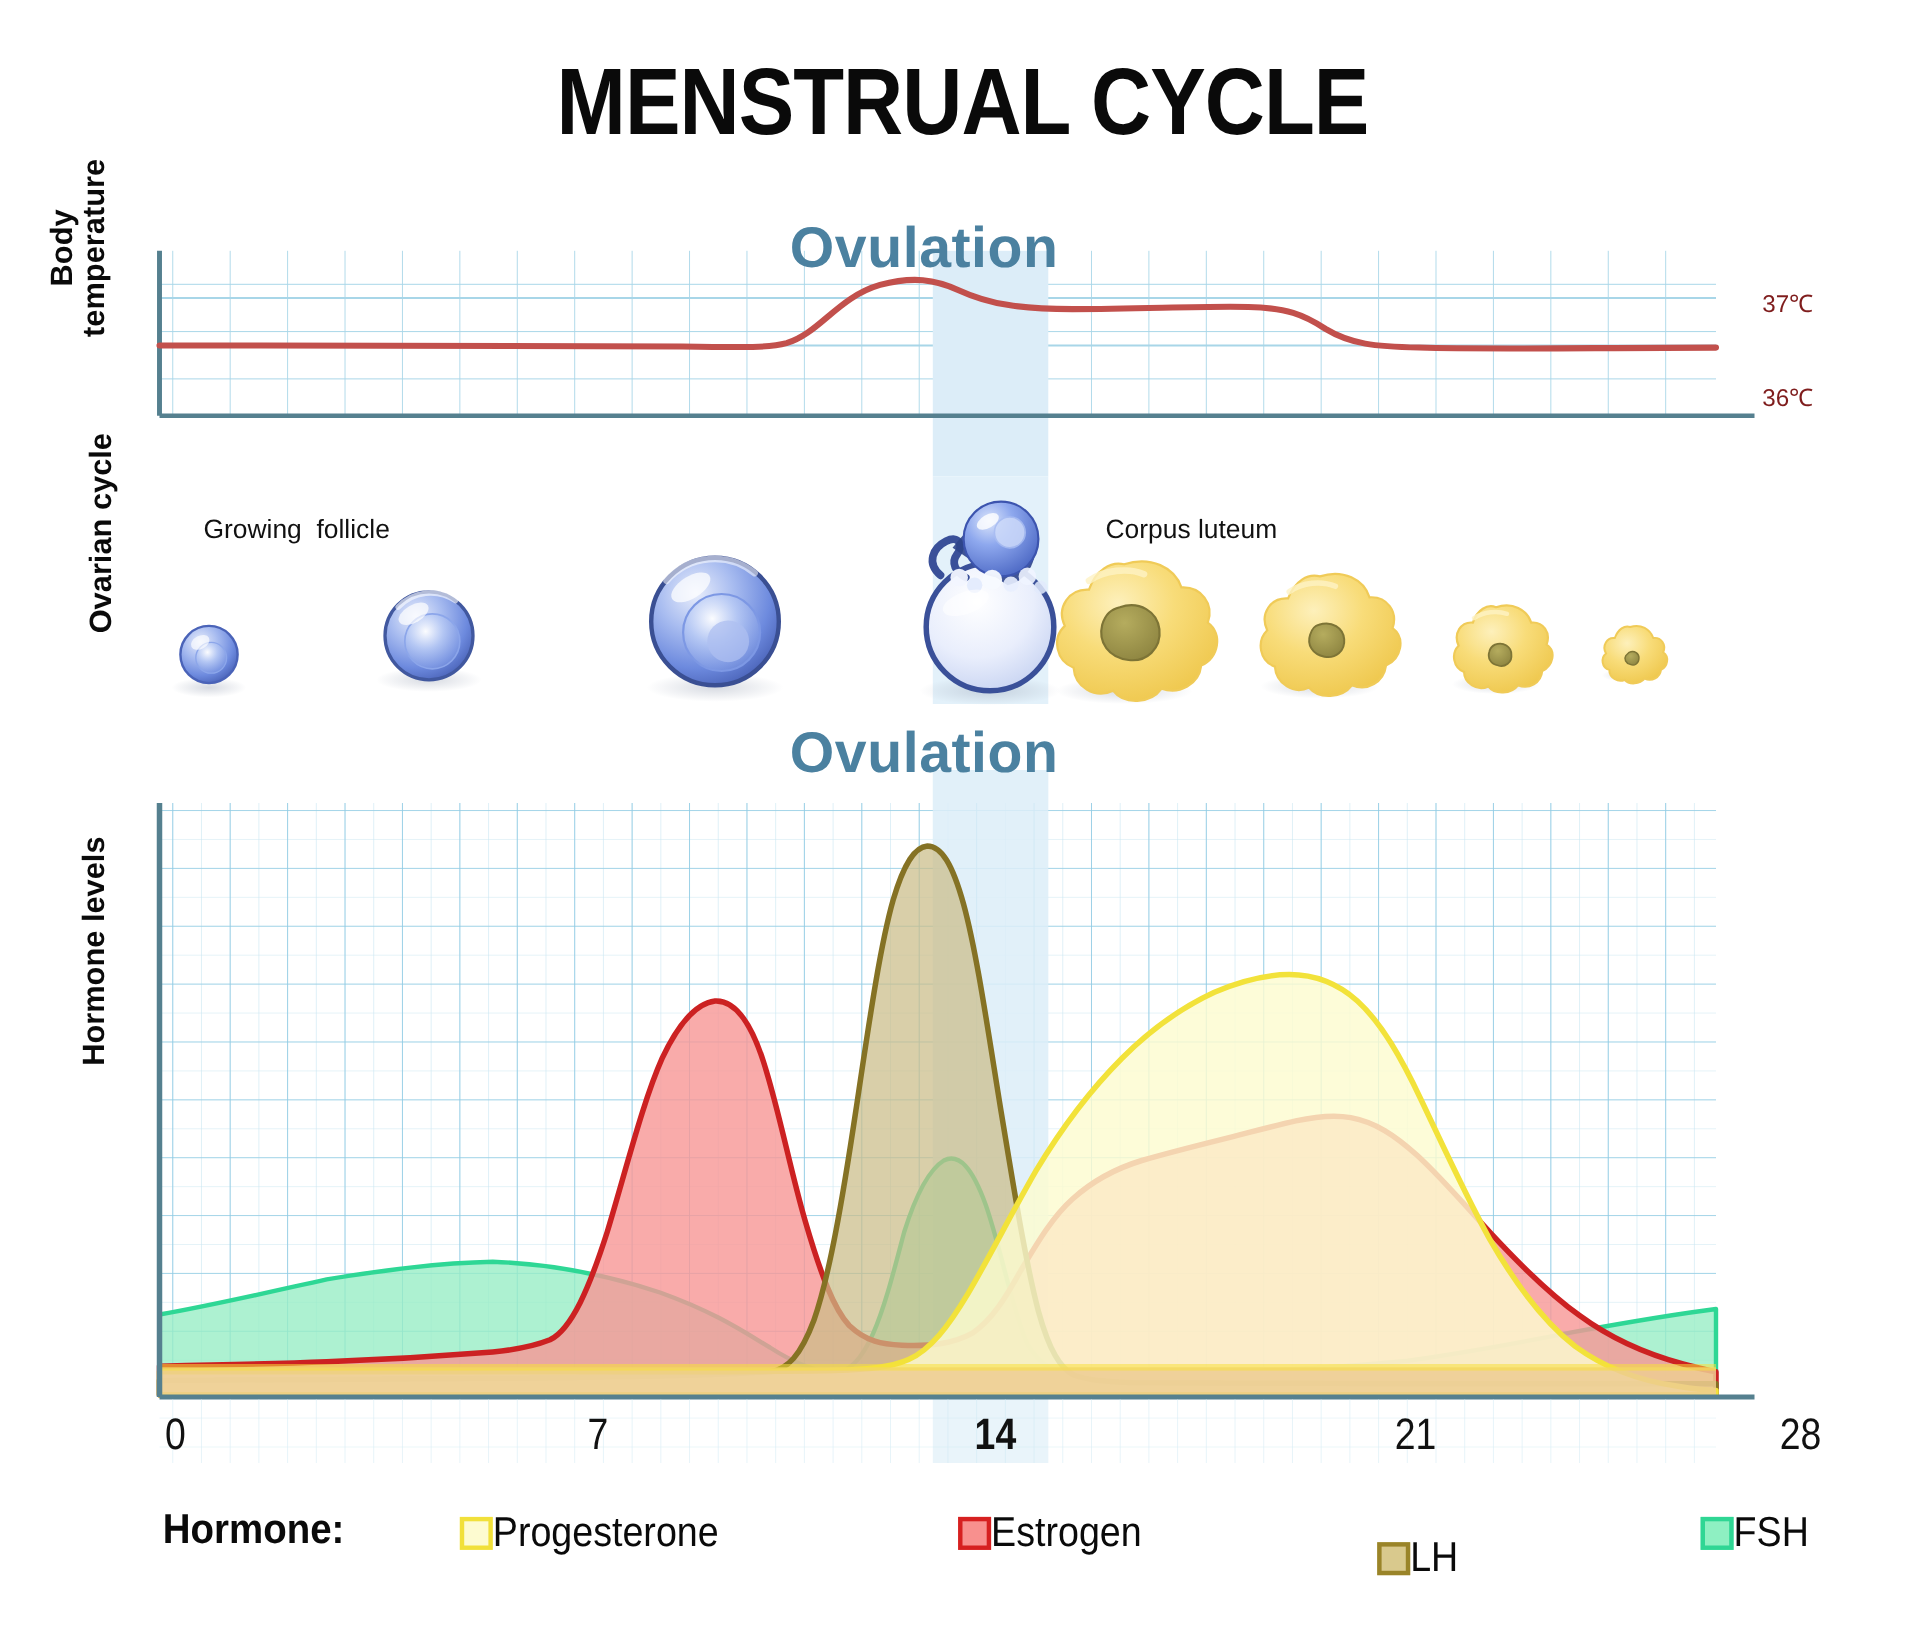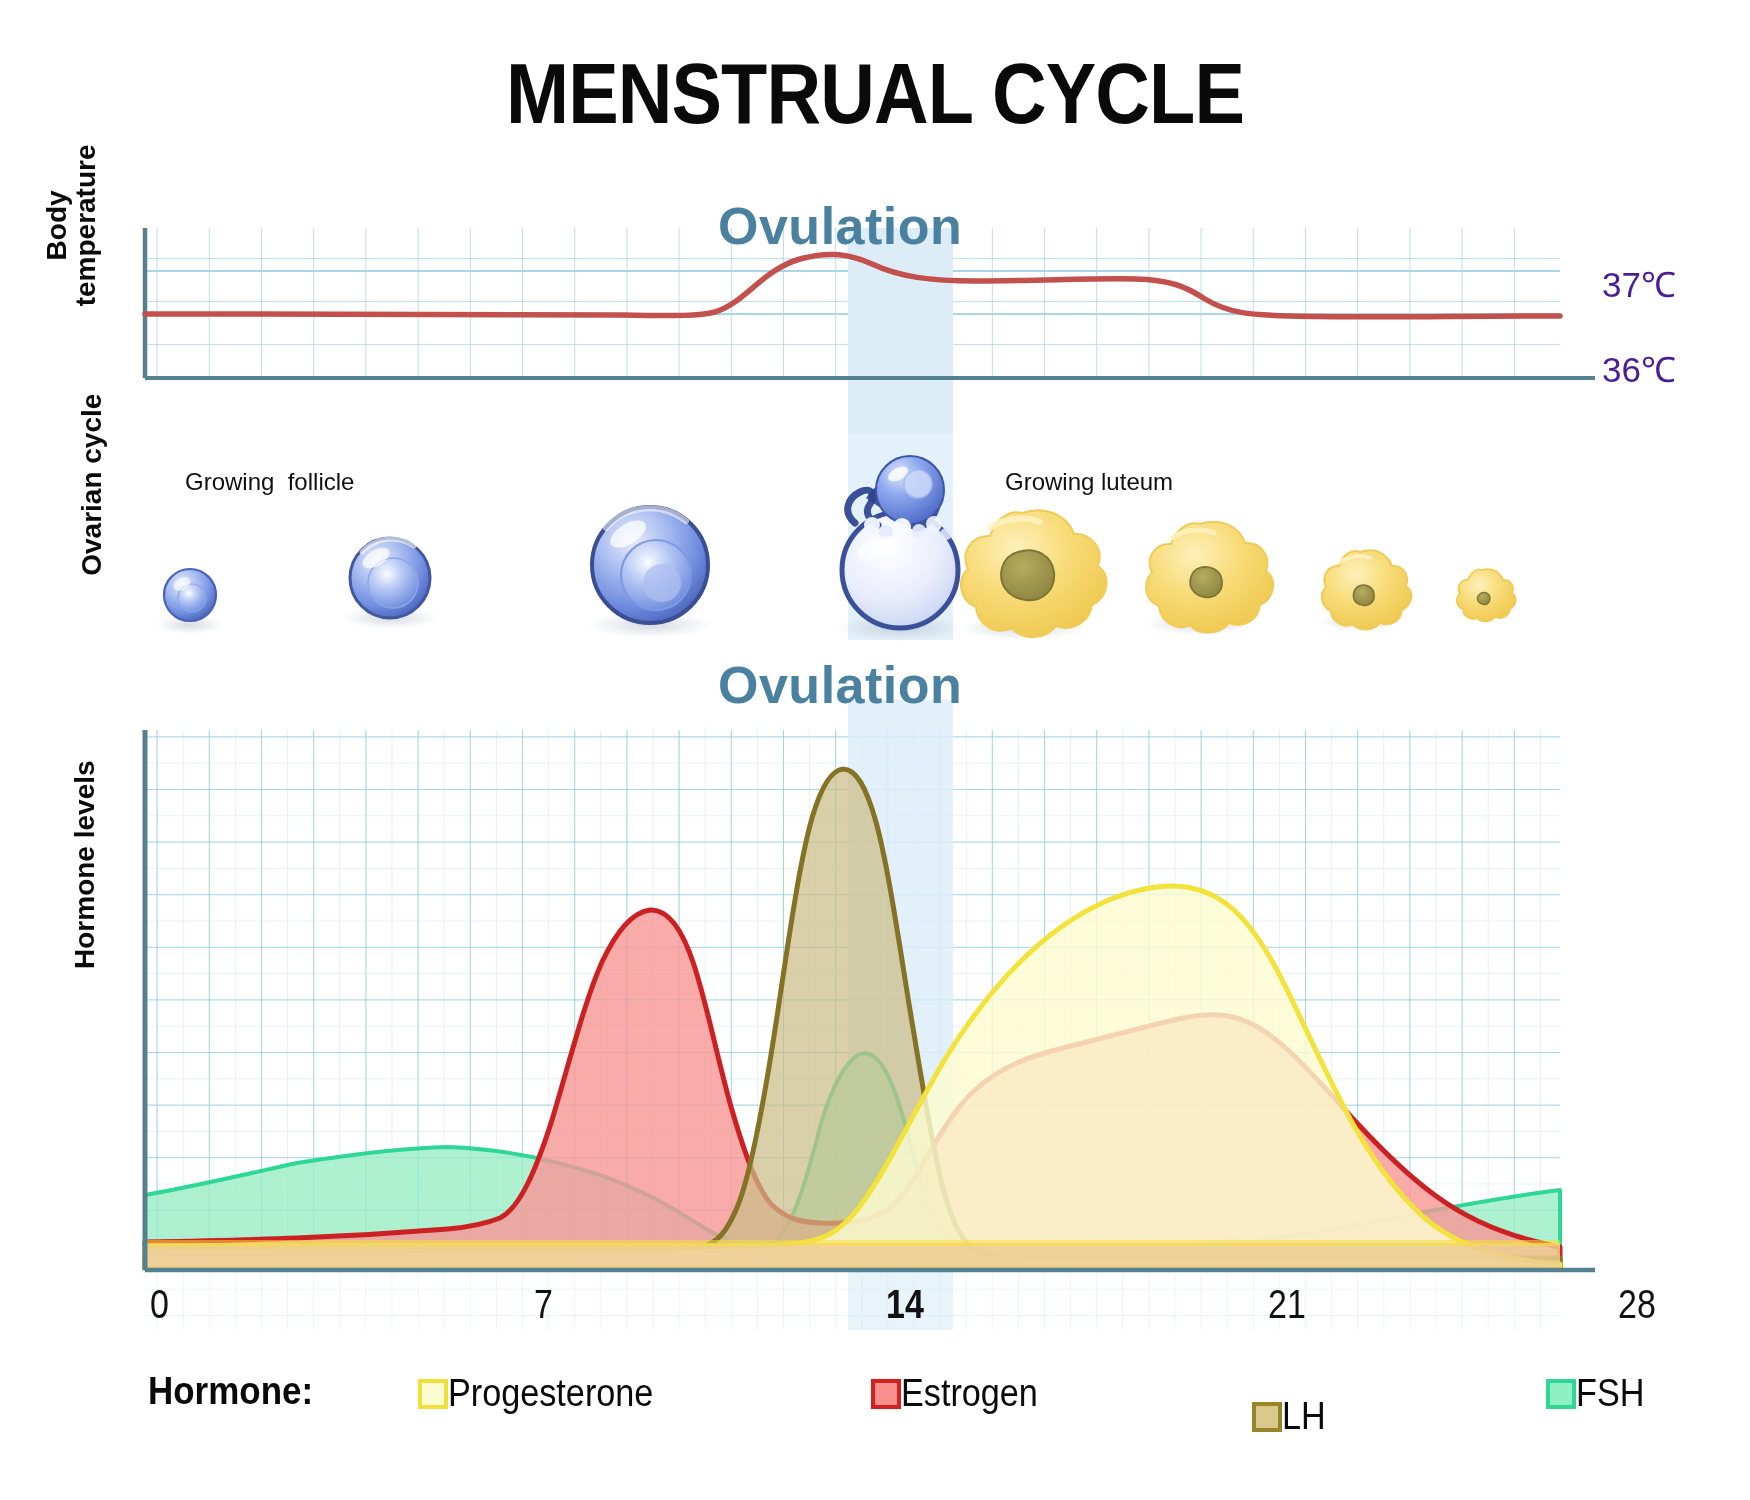--- a/index.html
+++ b/index.html
@@ -36,21 +36,21 @@
   }
 
   .ovu-label{
     position:absolute;font-size:52px;font-weight:bold;color:#4b81a0;
     letter-spacing:0.5px;
   }
   #ovu-top{left:718px;top:196px;}
   #ovu-bottom{left:718px;top:655px;}
 
   .temp-tick{
-    position:absolute;font-size:35px;color:#4c1d95;
+    position:absolute;font-size:22px;color:#7f1d1d;
   }
   #temp-37{left:1602px;top:260px;}
   #temp-36{left:1602px;top:345px;}
 
   .follicle-caption{
     position:absolute;font-size:24px;color:#111;white-space:pre;
   }
   #cap-growing{left:185px;top:468px;}
   #cap-corpus{left:1005px;top:468px;}
 
@@ -337,21 +337,21 @@
 
 <div class="vlabel" id="hormone-axis-label">Hormone levels</div>
 
 <div class="ovu-label" id="ovu-top">Ovulation</div>
 <div class="ovu-label" id="ovu-bottom">Ovulation</div>
 
 <div class="temp-tick" id="temp-37">37℃</div>
 <div class="temp-tick" id="temp-36">36℃</div>
 
 <div class="follicle-caption" id="cap-growing">Growing  follicle</div>
-<div class="follicle-caption" id="cap-corpus">Growing luteum</div>
+<div class="follicle-caption" id="cap-corpus">Corpus luteum</div>
 
 <div class="xaxis-num" style="left:150px;top:1282px;">0</div>
 <div class="xaxis-num" style="left:534px;top:1282px;">7</div>
 <div class="xaxis-num bold" style="left:886px;top:1282px;">14</div>
 <div class="xaxis-num" style="left:1268px;top:1282px;">21</div>
 <div class="xaxis-num" style="left:1618px;top:1282px;">28</div>
 
 <div class="legend">
   <div class="legend-title">Hormone:</div>
 

